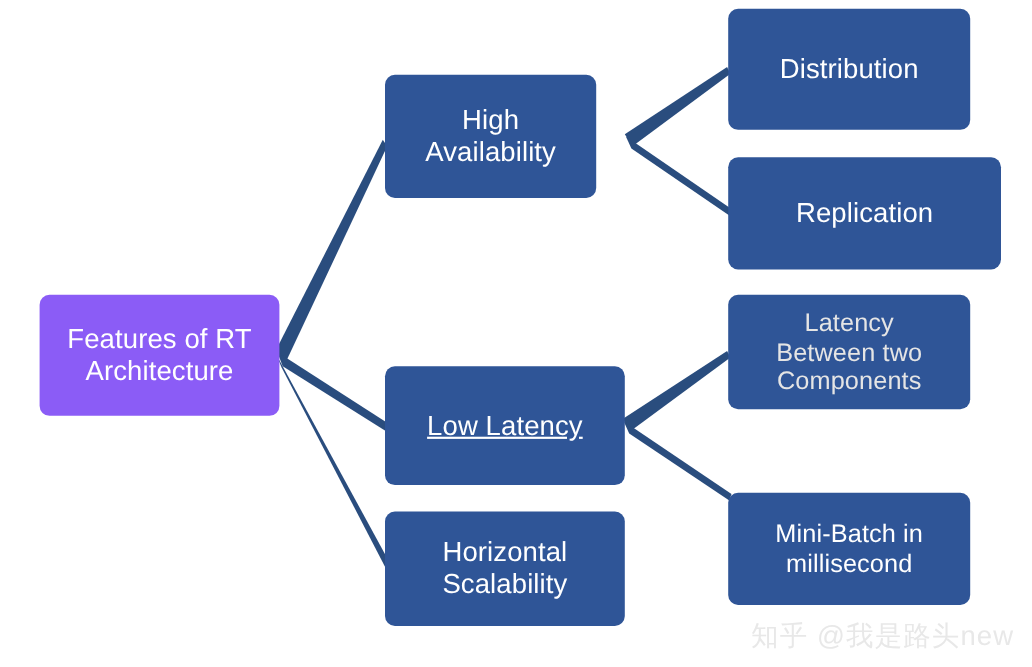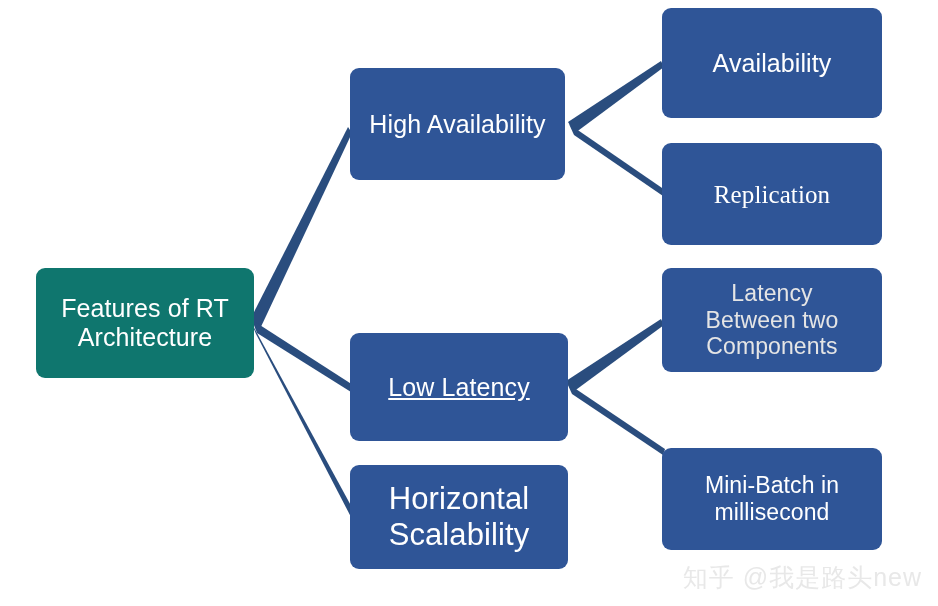--- a/index.html
+++ b/index.html
@@ -35,25 +35,25 @@
     text-align: center;
     border-radius: 9px;
     color: #ffffff;
     line-height: 1.16;
     letter-spacing: 0.1px;
     padding: 2px 8px;
     white-space: pre-line;
     z-index: 2;
   }
   .node-root     { left: 36px;  top: 268px; width: 218px; height: 110px; font-size: 25px; }
-  .node-l1-a     { left: 350px; top: 68px;  width: 215px; height: 112px; font-size: 25px; }
+  .node-l1-a     { left: 350px; top: 68px;  width: 192px; height: 112px; font-size: 25px; }
   .node-l1-b     { left: 350px; top: 333px; width: 218px; height: 108px; font-size: 25px; text-decoration: underline; }
-  .node-l1-c     { left: 350px; top: 465px; width: 218px; height: 104px; font-size: 31px; }
+  .node-l1-c     { left: 350px; top: 465px; width: 218px; height: 104px; font-size: 25px; }
   .node-l2-a     { left: 662px; top: 8px;   width: 220px; height: 110px; font-size: 25px; }
-  .node-l2-b     { left: 662px; top: 143px; width: 220px; height: 102px; font-size: 25px; font-family: Liberation Serif, serif; }
+  .node-l2-b     { left: 662px; top: 143px; width: 248px; height: 102px; font-size: 25px; }
   .node-l2-c     { left: 662px; top: 268px; width: 220px; height: 104px; font-size: 23px; }
   .node-l2-d     { left: 662px; top: 400px; width: 220px; height: 102px; font-size: 23px; }
 
   .watermark {
     position: absolute;
     right: 16px;
     bottom: 12px;
     font-size: 25px;
     color: #e8e8e8;
     letter-spacing: 1px;
@@ -84,31 +84,31 @@
       <polygon points="569,124 574,135 663,196 665,190" fill="#2a4d7e"></polygon>
     </g>
 
     <g fill="#2a4d7e">
 
       <polygon points="566,381 573,392 664,325 661,319" fill="#2a4d7e"></polygon>
       <polygon points="567,383 572,394 663,455 665,449" fill="#2a4d7e"></polygon>
     </g>
   </svg>
 
-  <div class="node node-root" style="background: #0f766e; color: rgb(255, 255, 255);">Features of RT
+  <div class="node node-root" style="background: #8b5cf6; color: rgb(255, 255, 255);">Features of RT
 Architecture</div>
 
   <div class="node node-l1-a" style="background: rgb(47, 85, 151); color: rgb(255, 255, 255);">High Availability</div>
 
   <div class="node node-l1-b" style="background: rgb(47, 85, 151); color: rgb(255, 255, 255);">Low Latency</div>
 
   <div class="node node-l1-c" style="background: rgb(47, 85, 151); color: rgb(255, 255, 255);">Horizontal
 Scalability</div>
 
-  <div class="node node-l2-a" style="background: rgb(47, 85, 151); color: rgb(255, 255, 255);">Availability</div>
+  <div class="node node-l2-a" style="background: rgb(47, 85, 151); color: rgb(255, 255, 255);">Distribution</div>
 
   <div class="node node-l2-b" style="background: rgb(47, 85, 151); color: rgb(255, 255, 255);">Replication</div>
 
   <div class="node node-l2-c" style="background: rgb(47, 85, 151); color: #e5e5e5;">Latency
 Between two
 Components</div>
 
   <div class="node node-l2-d" style="background: rgb(47, 85, 151); color: rgb(255, 255, 255); margin-top: 48px;">Mini-Batch in
 millisecond</div>
 

